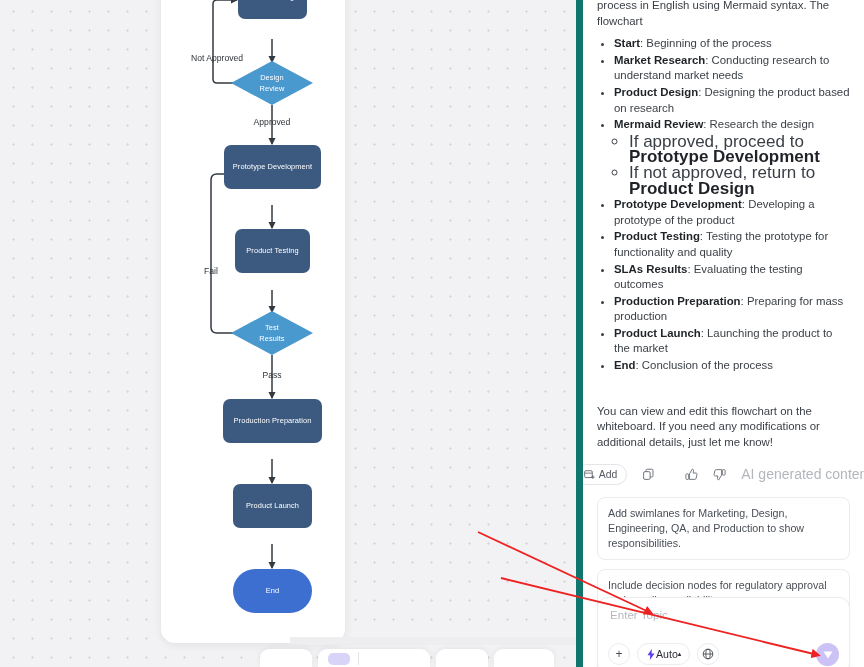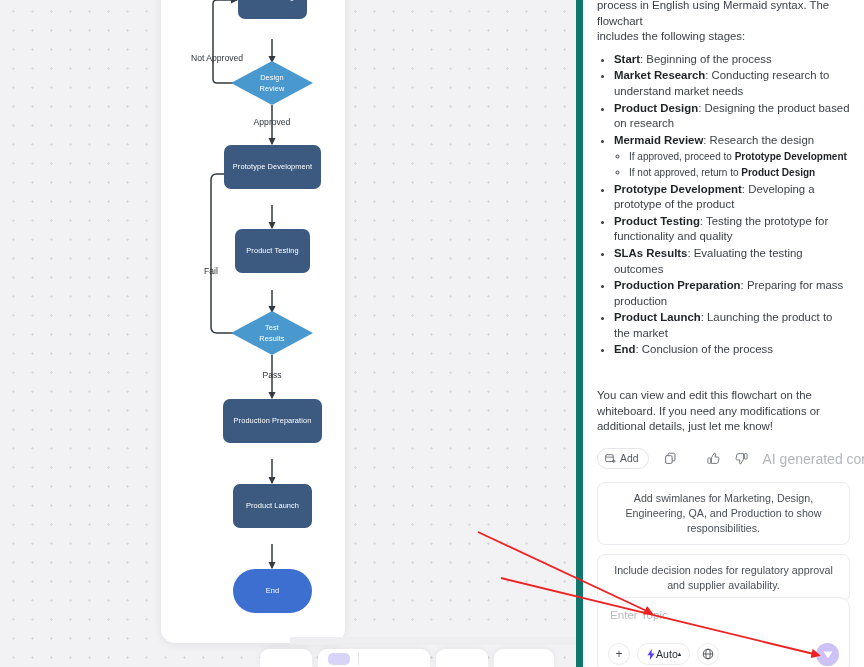--- a/index.html
+++ b/index.html
@@ -97,52 +97,51 @@
   .msg-intro { padding-top: 0; margin-top: -2px; }
   .msg-intro .clip { display:block; }
 
   ul.lvl1 { margin: 7px 0 0 0; padding-left: 17px; }
   ul.lvl1 > li {
     color:#3a3f46; font-size:11.4px; line-height:15.6px;
     margin-bottom: 1px; list-style: disc;
   }
   ul.lvl2 { margin: 1px 0 1px 0; padding-left: 15px; }
   ul.lvl2 > li {
-    color:#3a3f46; font-size:10px; line-height:15.6px;
+    color:#3a3f46; font-size:17px; line-height:15.6px;
     list-style: circle;
   }
   b { font-weight: 700; color:#1f2328; }
 
   .msg-outro { margin-top: 30px; }
 
   
   .action-row {
     display: flex; align-items: center; gap: 15px;
-    margin-top: 13px; height: 22px;
+    margin-top: 13px; height: 22px; justify-content: center;
   }
   .add-btn {
     display:flex; align-items:center; gap:4px;
     border: 1px solid #e4e4e9; border-radius: 11px;
     padding: 2px 9px 2px 7px; height: 21px;
     color:#53585f; font-size:10.4px; background:#fff;
   }
   .ic { display:inline-block; line-height:0; }
   .divider-v { width:1px; height:13px; background:#e4e4e9; }
   .ai-note {
     margin-left:auto; color:#b3b6bd; font-size:14px; white-space:nowrap;
   }
 
   
   .suggestions { margin-top: 12px; display:flex; flex-direction:column; gap:9px; }
   .suggestion {
     border:1px solid #ececf0; border-radius:8px;
     padding: 8px 10px;
     color:#4a4f57; font-size:10.7px; line-height:15px;
     background:#fff;
-    text-align:center;
   }
 
   
   .composer {
     position:absolute; left:14px; right:14px; bottom: -8px;
     height: 78px;
     border:1px solid #ececf0; border-radius:11px;
     background:#fff;
     box-shadow: 0 1px 5px rgba(20,20,40,.03);
   }
@@ -267,21 +266,20 @@
       <div class="bb-chip bb-b"></div>
       <div class="bb-chip bb-c"></div>
       <div class="bb-chip bb-d"></div>
     </div>
   </div>
 
   <div class="panel">
 
     <p class="msg-text msg-intro">
       <span class="clip">process in English using Mermaid syntax. The flowchart</span>
-      <span class="clip">includes the following stages:</span>
     </p>
 
     <ul class="lvl1" id="stages-list">
         <li><b>Start</b><span>: Beginning of the process</span></li>
         <li><b>Market Research</b><span>: Conducting research to understand market needs</span></li>
         <li><b>Product Design</b><span>: Designing the product based on research</span></li>
         <li><b>Mermaid Review</b><span>: Research the design</span><ul class="lvl2">
             <li><span>If approved, proceed to </span><b>Prototype Development</b></li>
             <li><span>If not approved, return to </span><b>Product Design</b></li>
           </ul></li>

